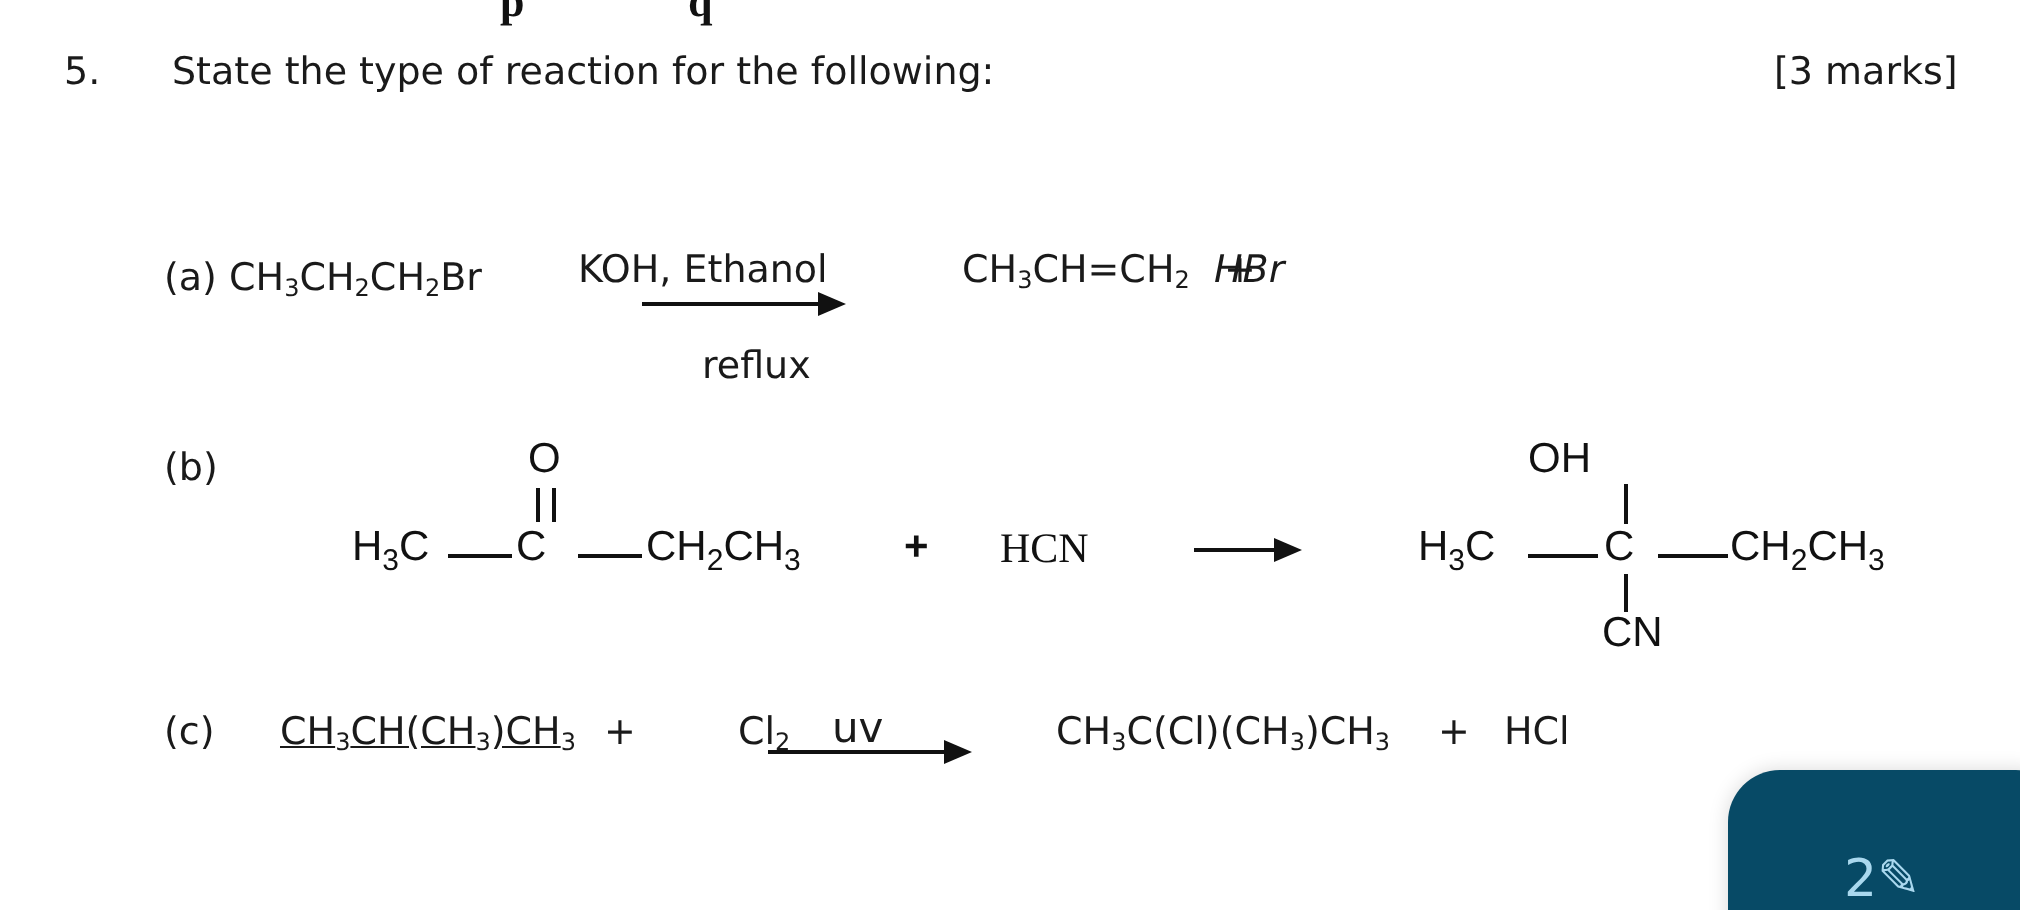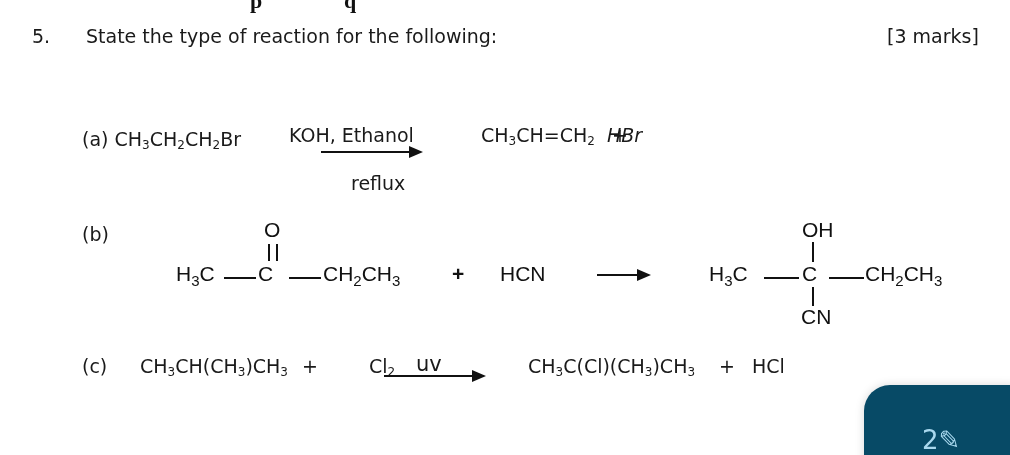--- a/index.html
+++ b/index.html
@@ -44,36 +44,36 @@
 
 <span class="abs chem" style="left:264px; top:218px;">O</span>
 <div class="bond-v" style="left:268px; top:244px; height:17px;"></div>
 <div class="bond-v" style="left:276px; top:244px; height:17px;"></div>
 <span class="abs chem" style="left:176px; top:262px;">H<sub>3</sub>C</span>
 <div class="bond-h" style="left:224px; top:277px; width:32px;"></div>
 <span class="abs chem" style="left:258px; top:262px;">C</span>
 <div class="bond-h" style="left:289px; top:277px; width:32px;"></div>
 <span class="abs chem" style="left:323px; top:262px;">CH<sub>2</sub>CH<sub>3</sub></span>
 <span class="abs chem" style="left:452px; top:262px; font-weight:bold;">+</span>
-<span class="abs chem" style="left:500px; top:262px;">HCN</span>
+<span class="abs chem" style="left:500px; top:262px;font-family:Liberation Serif, serif;">HCN</span>
 <div class="arrow-line" style="left:597px; top:274px; width:42px;"></div>
 <div class="arrow-head" style="left:637px; top:269px;"></div>
 
-<span class="abs chem" style="left:802px; top:218px;">OH</span>
+<span class="abs chem" style="left:764px; top:218px;">OH</span>
 <div class="bond-v" style="left:812px; top:242px; height:20px;"></div>
 <span class="abs chem" style="left:709px; top:262px;">H<sub>3</sub>C</span>
 <div class="bond-h" style="left:764px; top:277px; width:35px;"></div>
 <span class="abs chem" style="left:802px; top:262px;">C</span>
 <div class="bond-h" style="left:829px; top:277px; width:35px;"></div>
 <span class="abs chem" style="left:865px; top:262px;">CH<sub>2</sub>CH<sub>3</sub></span>
 <div class="bond-v" style="left:812px; top:287px; height:19px;"></div>
 <span class="abs chem" style="left:801px; top:305px;">CN</span>
 
 <span class="abs doc" style="left:82px; top:355px;">(c)</span>
-<span class="abs doc" style="left:140px; top:355px;">CH<sub>3</sub>CH(CH<sub>3</sub>)CH<sub>3</sub></span>
+<span class="abs doc" style="left:140px; top:355px;text-decoration:underline;">CH<sub>3</sub>CH(CH<sub>3</sub>)CH<sub>3</sub></span>
 <span class="abs doc" style="left:302px; top:355px;">+</span>
 <span class="abs doc" style="left:325px; top:355px;margin-left:44px;">Cl<sub>2</sub></span>
 <span class="abs doc" style="left:416px; top:352px; font-size:21px;">uv</span>
 <div class="arrow-line" style="left:384px; top:375px; width:90px;"></div>
 <div class="arrow-head" style="left:472px; top:370px;"></div>
 <span class="abs doc" style="left:528px; top:355px;text-align:right;">CH<sub>3</sub>C(Cl)(CH<sub>3</sub>)CH<sub>3</sub></span>
 <span class="abs doc" style="left:719px; top:355px;">+</span>
 <span class="abs doc" style="left:752px; top:355px;">HCl</span>
 
 <div class="fab">

